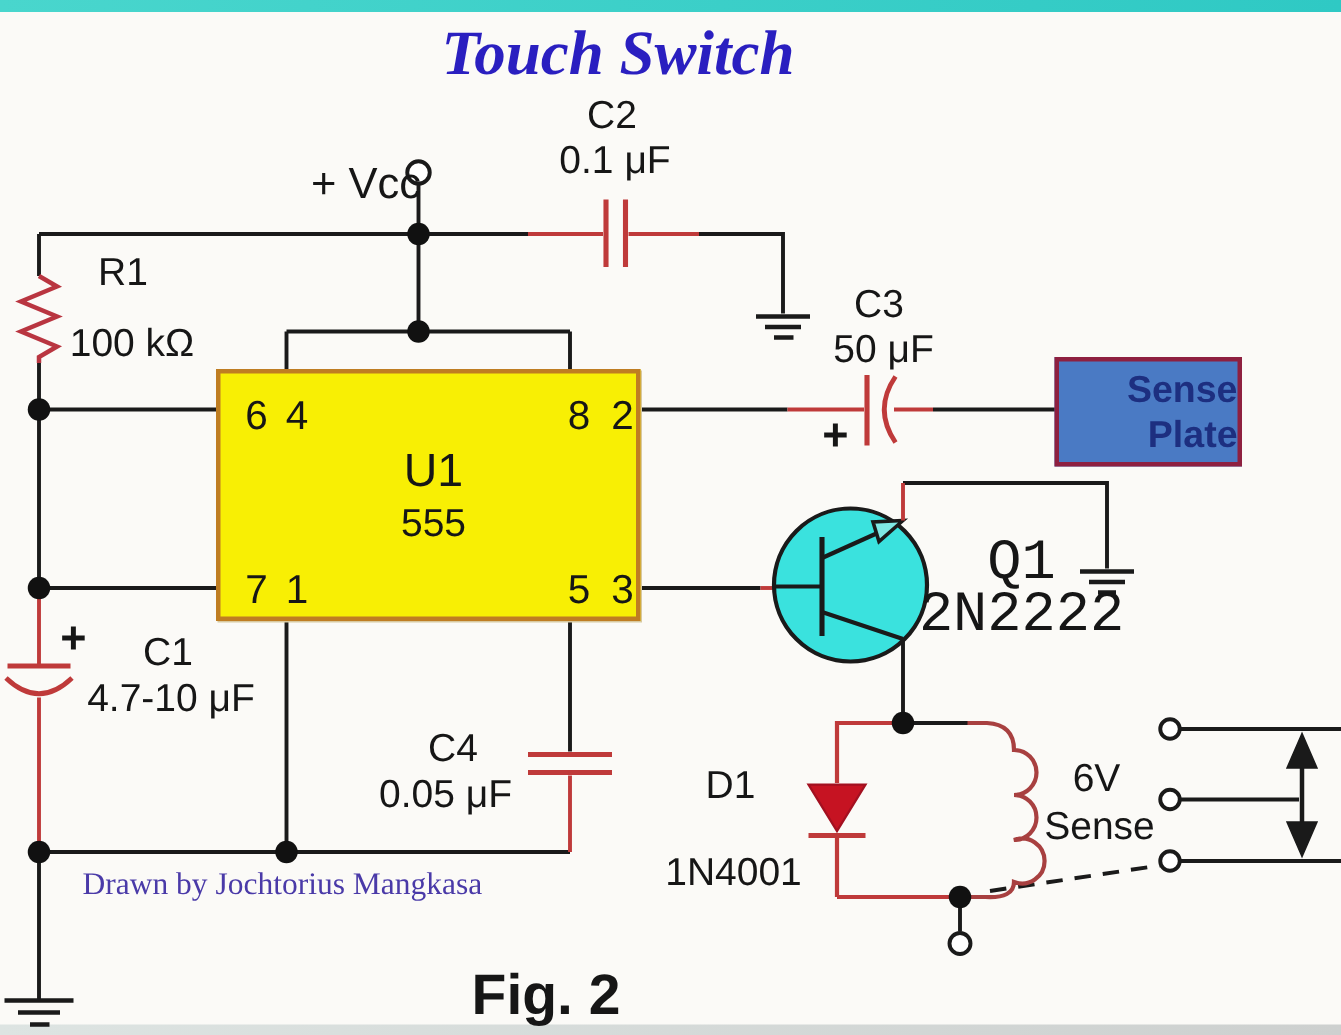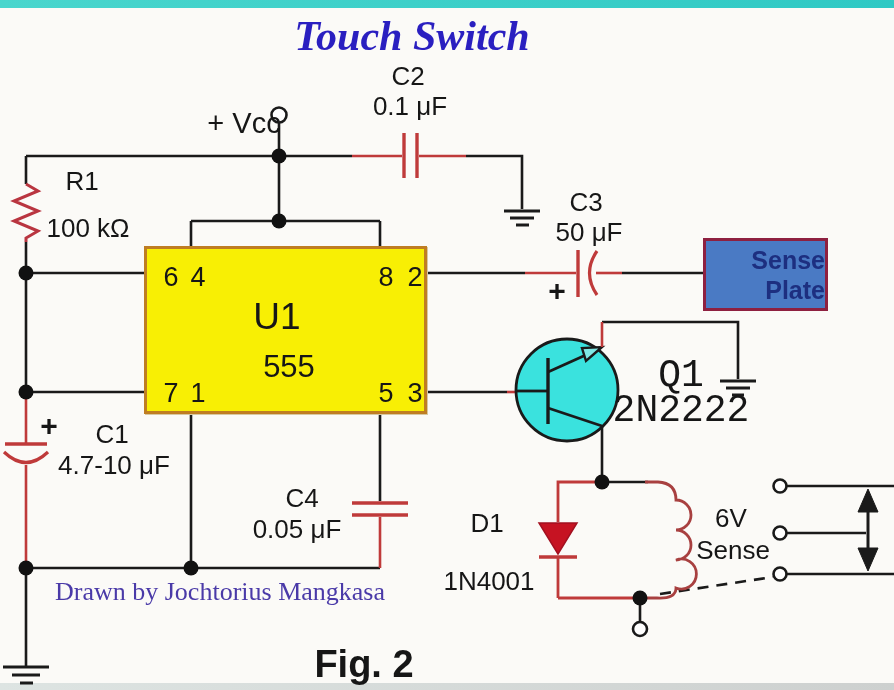--- a/index.html
+++ b/index.html
@@ -9,21 +9,21 @@
   }
   #topbar{position:absolute;left:0;top:0;width:894px;height:8px;
     background:linear-gradient(90deg,#49d6cd,#2fc9c4);}
   #bottombar{position:absolute;left:0;bottom:0;width:894px;height:7px;
     background:linear-gradient(90deg,#dde4e2,#cdd0cf);}
   svg{position:absolute;left:0;top:0;}
   .lbl{position:absolute;transform:translateX(-50%);white-space:nowrap;
     color:#161616;font-size:26px;line-height:1.05;}
   .title{font-family:"Liberation Serif",serif;font-weight:bold;
     font-size:42px;color:#2a1fc0;font-style:italic;}
-  .credit{font-family:"Liberation Serif",serif;font-size:26px;color:#4a3aa8;
+  .credit{font-family:"Liberation Serif",serif;font-size:21px;color:#4a3aa8;
     transform:none;}
   .fig{font-weight:bold;font-size:38px;}
   .big{font-size:38px;font-family:Liberation Mono, monospace;}
   .plus{font-size:30px;font-weight:bold;}
   #icbox{position:absolute;left:144px;top:246px;width:277px;height:162px;
     background:#f8ef04;border:3px solid #bf7d22;box-shadow:1px 1px 0 #d8c9a0;}
   #icbox .pin{position:absolute;transform:translateX(-50%);font-size:27px;color:#161616;}
   #senseplate{position:absolute;left:703px;top:238px;width:119px;height:67px;
     background:#4a7ac4;border:3px solid #8e2040;display:flex;flex-direction:column;
     align-items:flex-end;justify-content:center;color:#1d2f80;font-size:25px;
@@ -170,22 +170,22 @@
 
   <div id="icbox">
     <span class="pin" style="left:24px;top:13px">6</span>
     <span class="pin" style="left:51px;top:13px">4</span>
     <span class="pin" style="left:239px;top:13px">8</span>
     <span class="pin" style="left:268px;top:13px">2</span>
     <span class="pin" style="left:24px;top:129px">7</span>
     <span class="pin" style="left:51px;top:129px">1</span>
     <span class="pin" style="left:239px;top:129px">5</span>
     <span class="pin" style="left:268px;top:129px">3</span>
-    <span class="pin" style="left:130px;top:47px;font-size:37px">U1</span>
-    <span class="pin" style="left:142px;top:100px;font-size:31px">555</span>
+    <span class="pin" style="left:142px;top:47px;font-size:31px">U1</span>
+    <span class="pin" style="left:142px;top:84px;font-size:26px">555</span>
   </div>
 
   <div id="senseplate">
     <span>Sense</span>
     <span>Plate</span>
   </div>
 
   <div class="lbl title" style="left:412px;top:14px">Touch Switch</div>
 
   <div class="lbl" style="left:408px;top:63px">C2</div>

